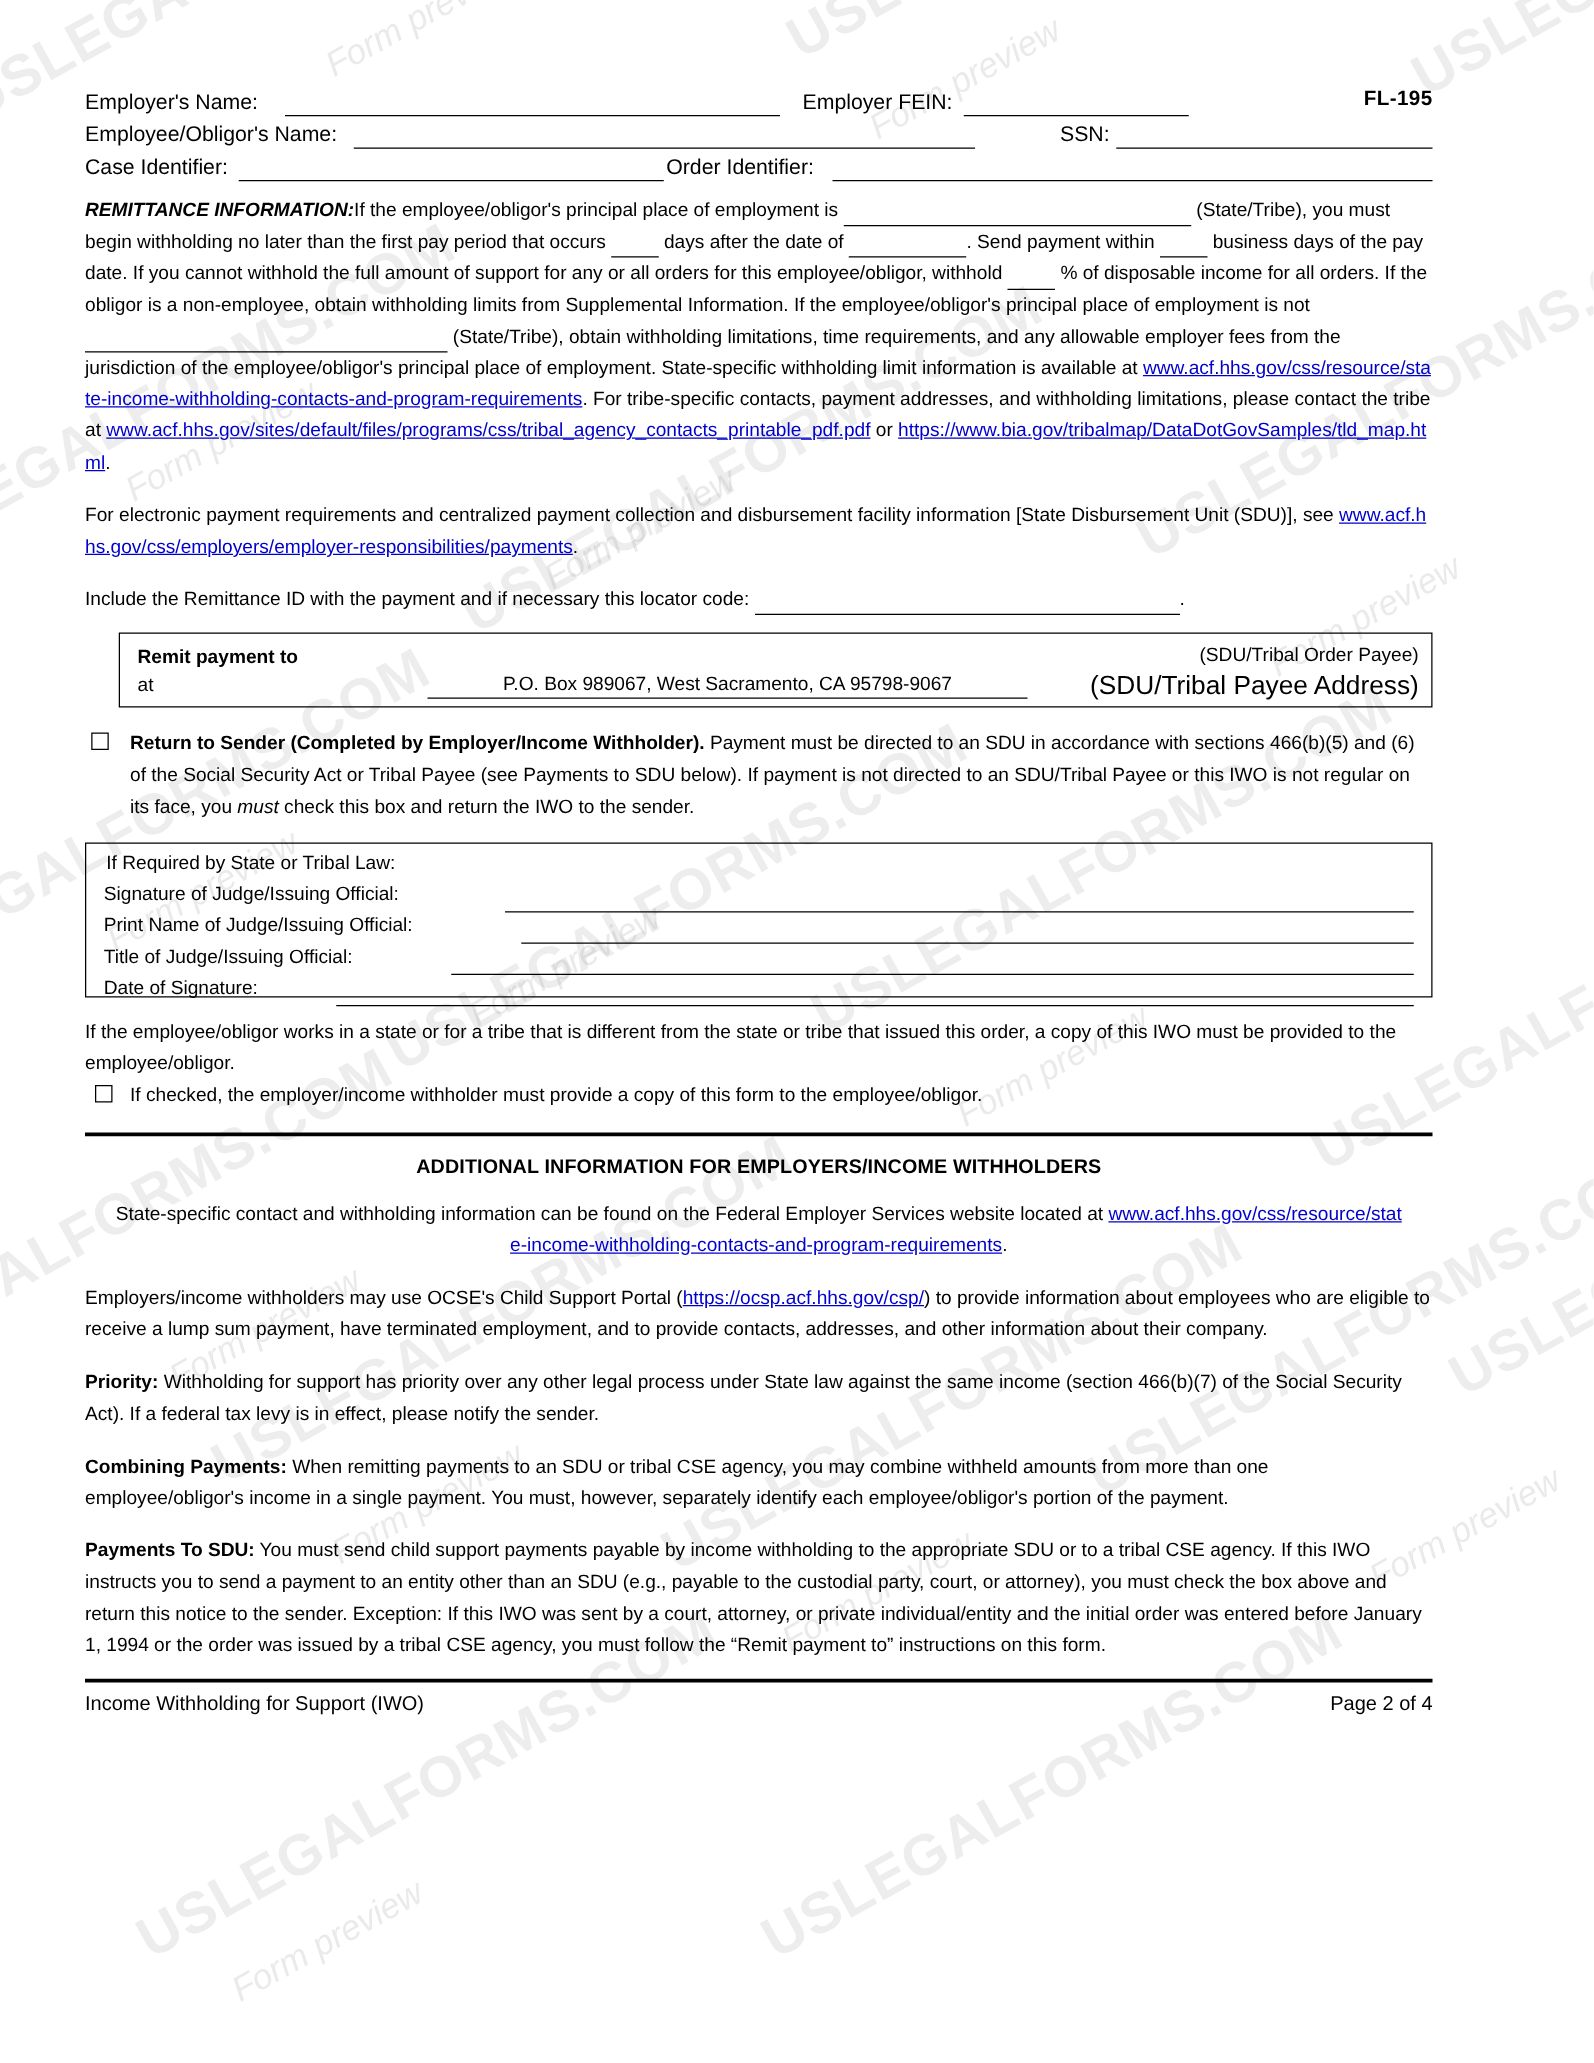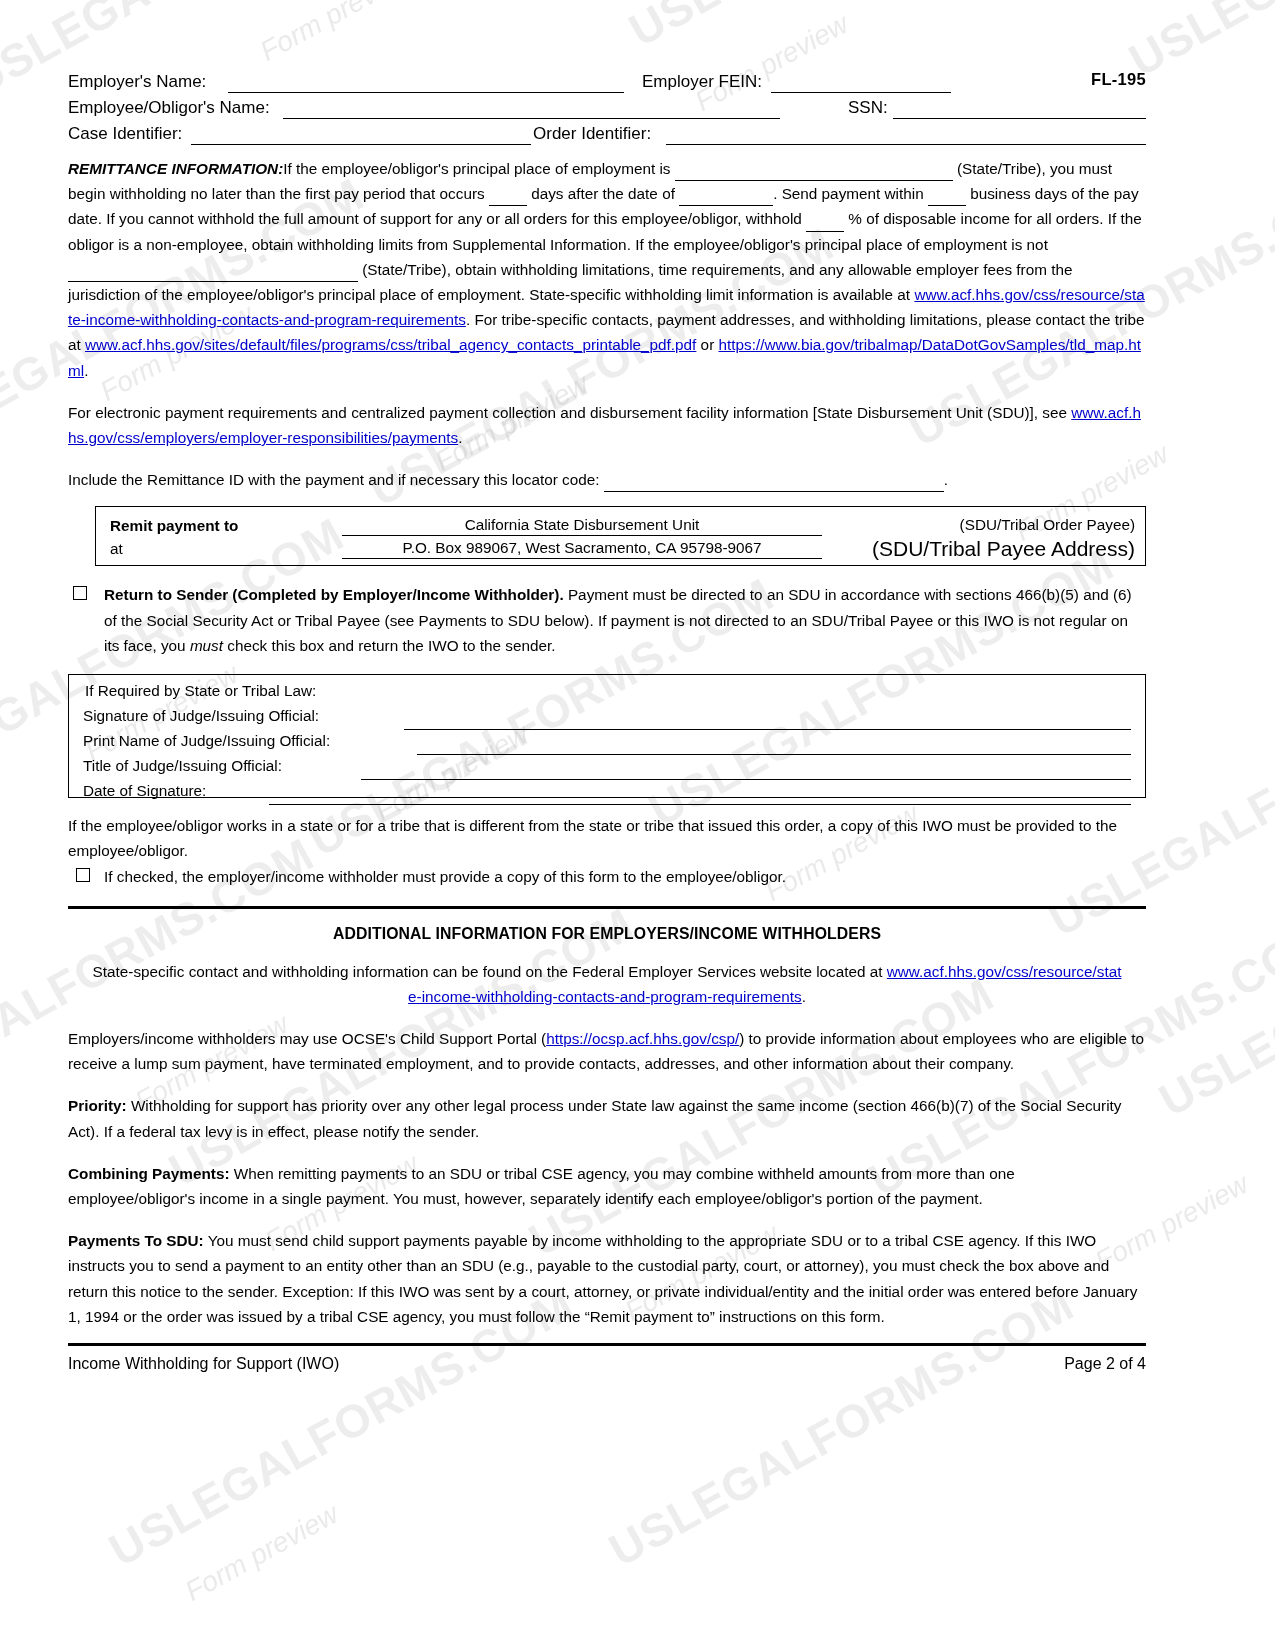--- a/index.html
+++ b/index.html
@@ -331,21 +331,20 @@
     </div>
 
     <div class="para sp">
       <span>Include the Remittance ID with the payment and if necessary this locator code:</span>
       <span class="blank bk-loc"></span><span>.</span>
     </div>
 
     <div class="box remit-box">
       <span class="remit-left">Remit payment to</span>
       <span class="remit-at">at</span>
-      <span class="remit-mid1">California State Disbursement Unit</span>
       <span class="remit-mid2">P.O. Box 989067, West Sacramento, CA 95798-9067</span>
       <span class="remit-r1">(SDU/Tribal Order Payee)</span>
       <span class="remit-r2">(SDU/Tribal Payee Address)</span>
     </div>
 
     <div class="rts-wrap">
       <span class="cbox rts-cbox"></span>
       <div class="rts-text">
         <span class="b">Return to Sender (Completed by Employer/Income Withholder).</span><span> Payment must be directed to an SDU in accordance with sections 466(b)(5) and (6) of the Social Security Act or Tribal Payee (see Payments to SDU below). If payment is not directed to an SDU/Tribal Payee or this IWO is not regular on its face, you </span><span class="i">must</span><span> check this box and return the IWO to the sender.</span>
       </div>

